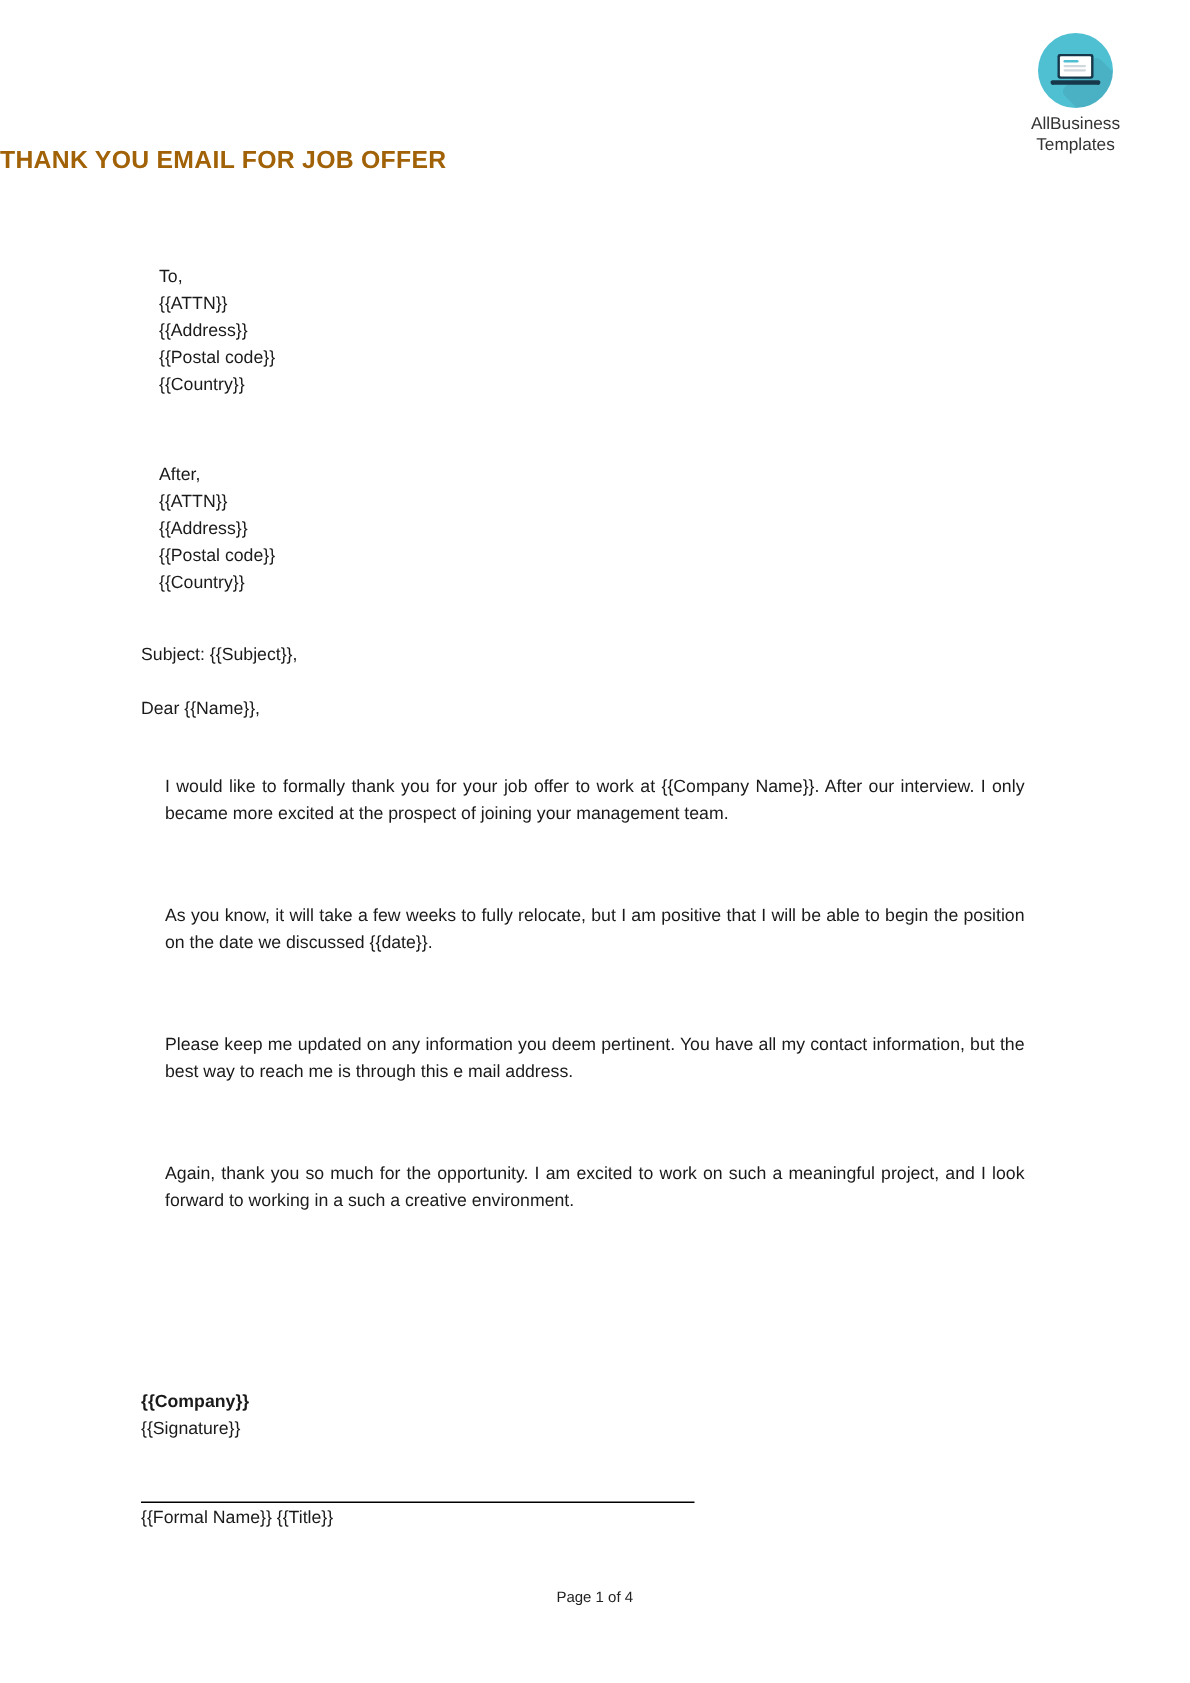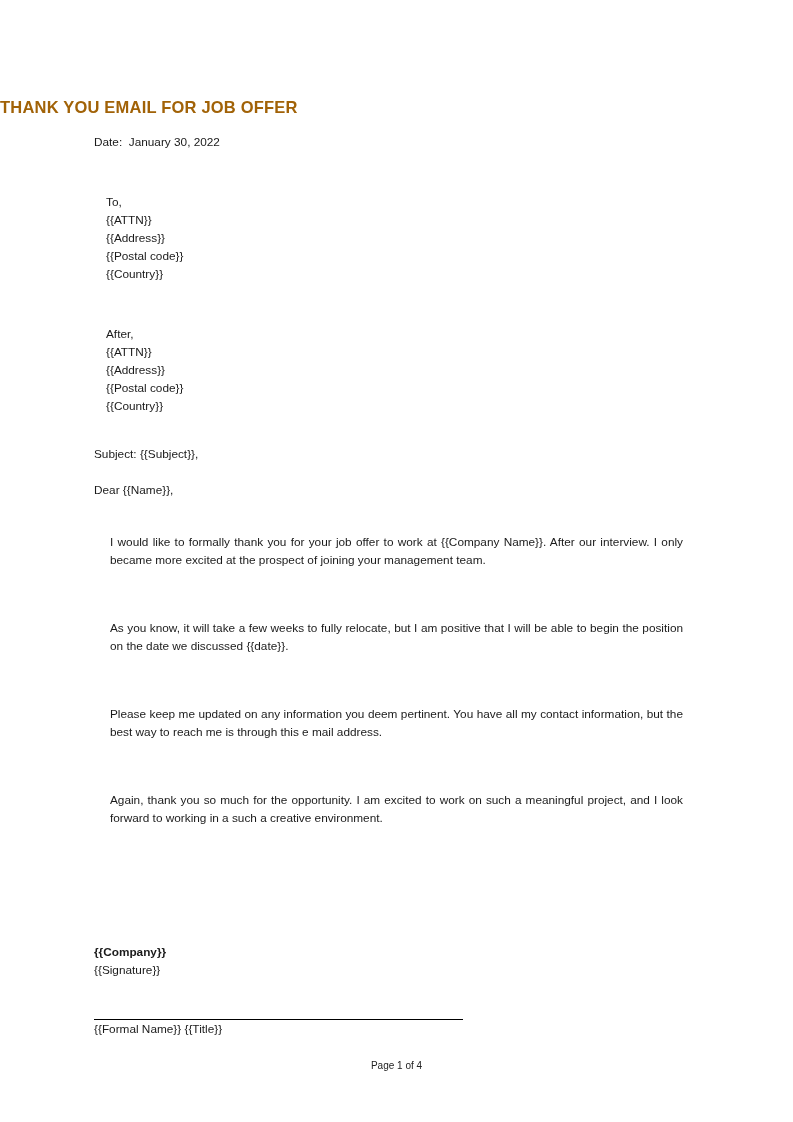--- a/index.html
+++ b/index.html
@@ -132,26 +132,42 @@
     text-align: center;
     font-size: 10px;
     color: #222222;
   }
 </style>
 </head>
 <body>
 
 <div class="page">
 
+  <div class="logo-block">
+    <div class="logo-mark">
+      <div class="shadow-wedge"></div>
+      <svg width="34" height="26" viewBox="0 0 34 26" xmlns="http://www.w3.org/2000/svg">
+        <rect x="5" y="2" width="24" height="16.5" rx="1.6" fill="#17384a"></rect>
+        <rect x="6.6" y="3.5" width="20.8" height="13.5" rx="0.8" fill="#ffffff"></rect>
+        <rect x="9" y="6" width="10" height="1.7" rx="0.85" fill="#4fbfd2"></rect>
+        <rect x="9" y="9.3" width="15" height="1.5" rx="0.75" fill="#cfd8dc"></rect>
+        <rect x="9" y="12.1" width="15" height="1.5" rx="0.75" fill="#cfd8dc"></rect>
+        <path d="M1.5 19.5 H32.5 a1 1 0 0 1 -1 3 H2.5 a1 1 0 0 1 -1 -3 Z" fill="#17384a"></path>
+      </svg>
+    </div>
+    <div class="logo-text">
+      <div>AllBusiness</div>
+      <div>Templates</div>
+    </div>
+  </div>
 
   <div class="doc-title">THANK YOU EMAIL FOR JOB OFFER</div>
 
   <div class="body-area">
 
-    <div class="date-line"><span>Date:</span><span>  </span><span>January 30, 2022</span></div>
 
     <div class="spacer-lg"></div>
 
     <div class="addr-block">
       <span class="line">To,</span>
       <span class="line">{{ATTN}}</span>
       <span class="line">{{Address}}</span>
       <span class="line">{{Postal code}}</span>
       <span class="line">{{Country}}</span>
     </div>

